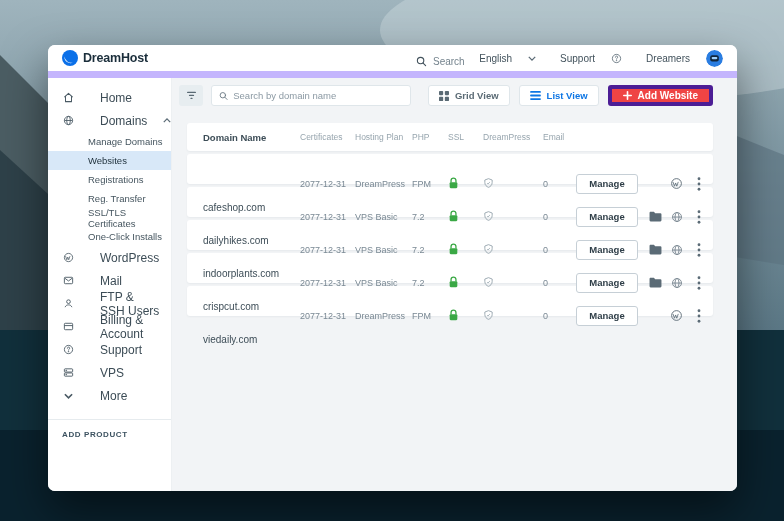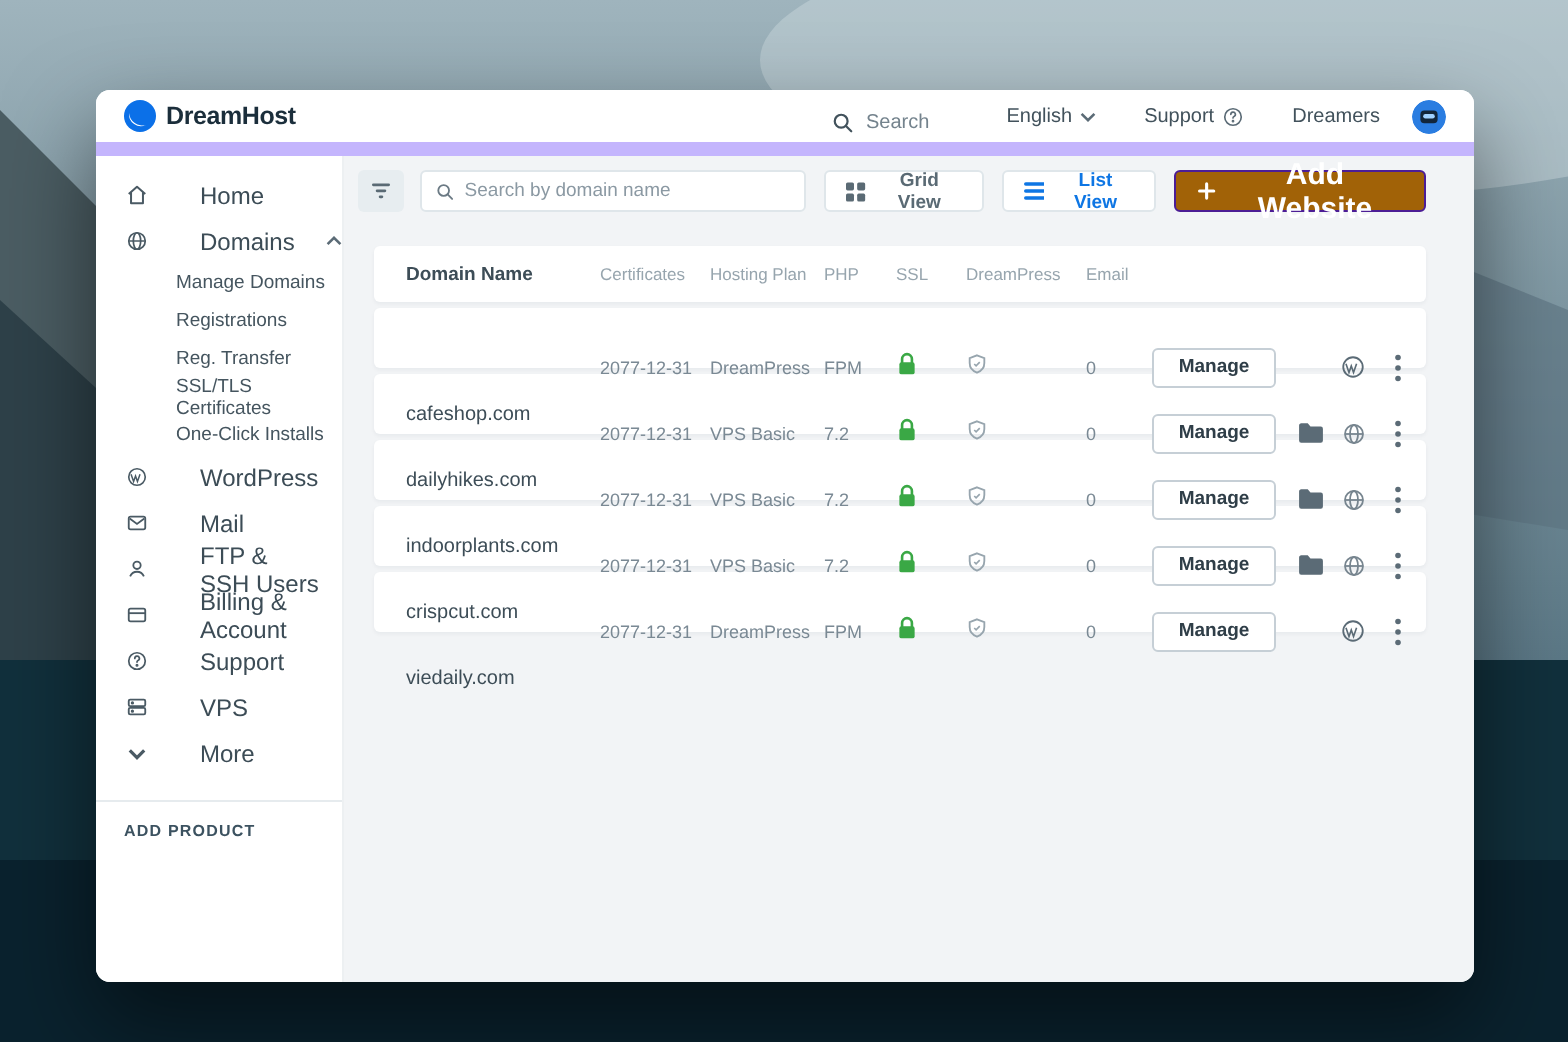--- a/index.html
+++ b/index.html
@@ -16,21 +16,21 @@
 
   
   .topbar { position:relative; height:33px; flex:0 0 33px; display:flex; align-items:center;
     padding:0 14px; border-bottom:7px solid #c4b5fd; background:#fff; }
   .logo-group { display:flex; align-items:center; gap:5px; }
   .logo-text { font-size:12.5px; font-weight:700; color:#1b2e3b; letter-spacing:-.2px; }
   .topbar-search { position:absolute; left:368px; top:0; height:33px; display:flex; align-items:center; gap:6px; }
   .topbar-search input { border:none; outline:none; font-size:10px; color:#42525c; width:130px; background:transparent; }
   .topbar-search input::placeholder { color:#74838d; }
   .top-right { margin-left:auto; display:flex; align-items:center; gap:8px; font-size:10px; color:#42525c; }
-  .top-item { display:flex; align-items:center; gap:4px; cursor:pointer; padding:0 8px; }
+  .top-item { display:flex; align-items:center; gap:16px; cursor:pointer; padding:0 8px; }
   .avatar { width:17px; height:17px; border-radius:50%; overflow:hidden; display:block; }
 
   
   .app-body { flex:1; display:flex; min-height:0; }
 
   
   .sidebar { width:124px; flex:0 0 124px; background:#fff; border-right:1px solid #edf0f2;
     padding-top:8px; display:flex; flex-direction:column; }
   .side-item { display:flex; align-items:center; height:23px; padding:0 10px 0 14px;
     font-size:12px; color:#3c4c56; font-weight:500; cursor:pointer; position:relative;gap:16px; }
@@ -51,21 +51,21 @@
   .search-box { margin-left:8px; width:200px; height:21px; background:#fff; border:1px solid #dfe6ea;
     border-radius:3px; display:flex; align-items:center; gap:5px; padding:0 7px; }
   .search-box input { border:none; outline:none; font-size:9.5px; color:#42525c; width:100%; background:transparent; }
   .search-box input::placeholder { color:#8b99a3; }
   .tb-spacer { flex:1; }
   .view-btn { height:21px; display:flex; align-items:center; gap:6px; padding:0 10px; margin-left:9px;
     background:#fff; border:1px solid #dfe6ea; border-radius:3px; font-size:9.5px; font-weight:600;
     color:#5a6a74; cursor:pointer; font-family:inherit; }
   .view-btn.active { color:#0e76e4; }
   .add-btn { height:21px; display:flex; align-items:center; gap:6px; padding:0 11px; margin-left:9px;
-    background:#a16207; border:1px solid #4c1d95; border-radius:3px; font-size:15px; font-weight:600;
+    background:#ef4444; border:4px solid #4c1d95; border-radius:3px; font-size:10px; font-weight:600;
     color:#fff; cursor:pointer; font-family:inherit; }
 
   
   .table-wrap { margin:17px 24px 0 15px; }
   .thead, .trow { display:grid;
     grid-template-columns:97px 55px 57px 36px 35px 60px 33px 62px 1fr 44px 18px;
     align-items:center; padding:0 12px 0 16px; background:#fff; border-radius:3px;
     box-shadow:0 1px 2px rgba(23,43,58,.05); margin-bottom:3px; }
   .thead { height:28px; }
   .trow { height:30px; }
@@ -170,20 +170,23 @@
         <span class="chev-right">
           <svg width="8" height="5" viewBox="0 0 10 6" fill="none" stroke="#5b6b76" stroke-width="1.6">
               <path d="M1 5l4-4 4 4"></path>
             </svg>
         </span>
       </div>
 
       <div class="side-sub">
           <span>Manage Domains</span>
         </div>
+      <div class="side-sub active">
+          <span>Websites</span>
+        </div>
       <div class="side-sub">
           <span>Registrations</span>
         </div>
       <div class="side-sub">
           <span>Reg. Transfer</span>
         </div>
       <div class="side-sub">
           <span>SSL/TLS Certificates</span>
         </div>
       <div class="side-sub">

